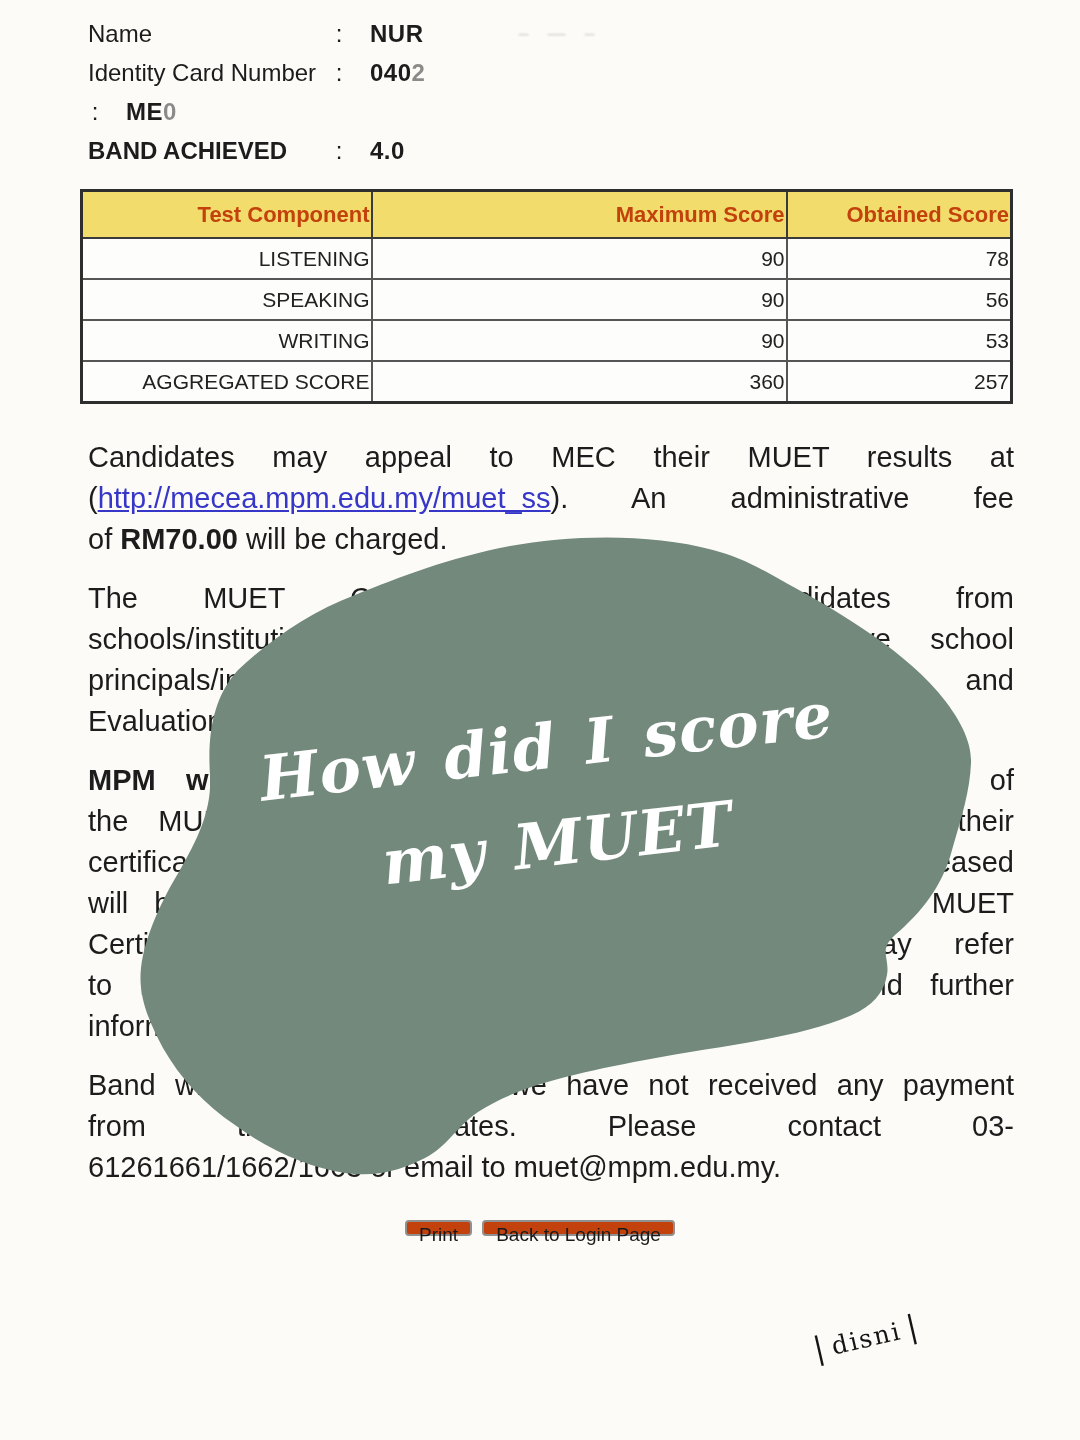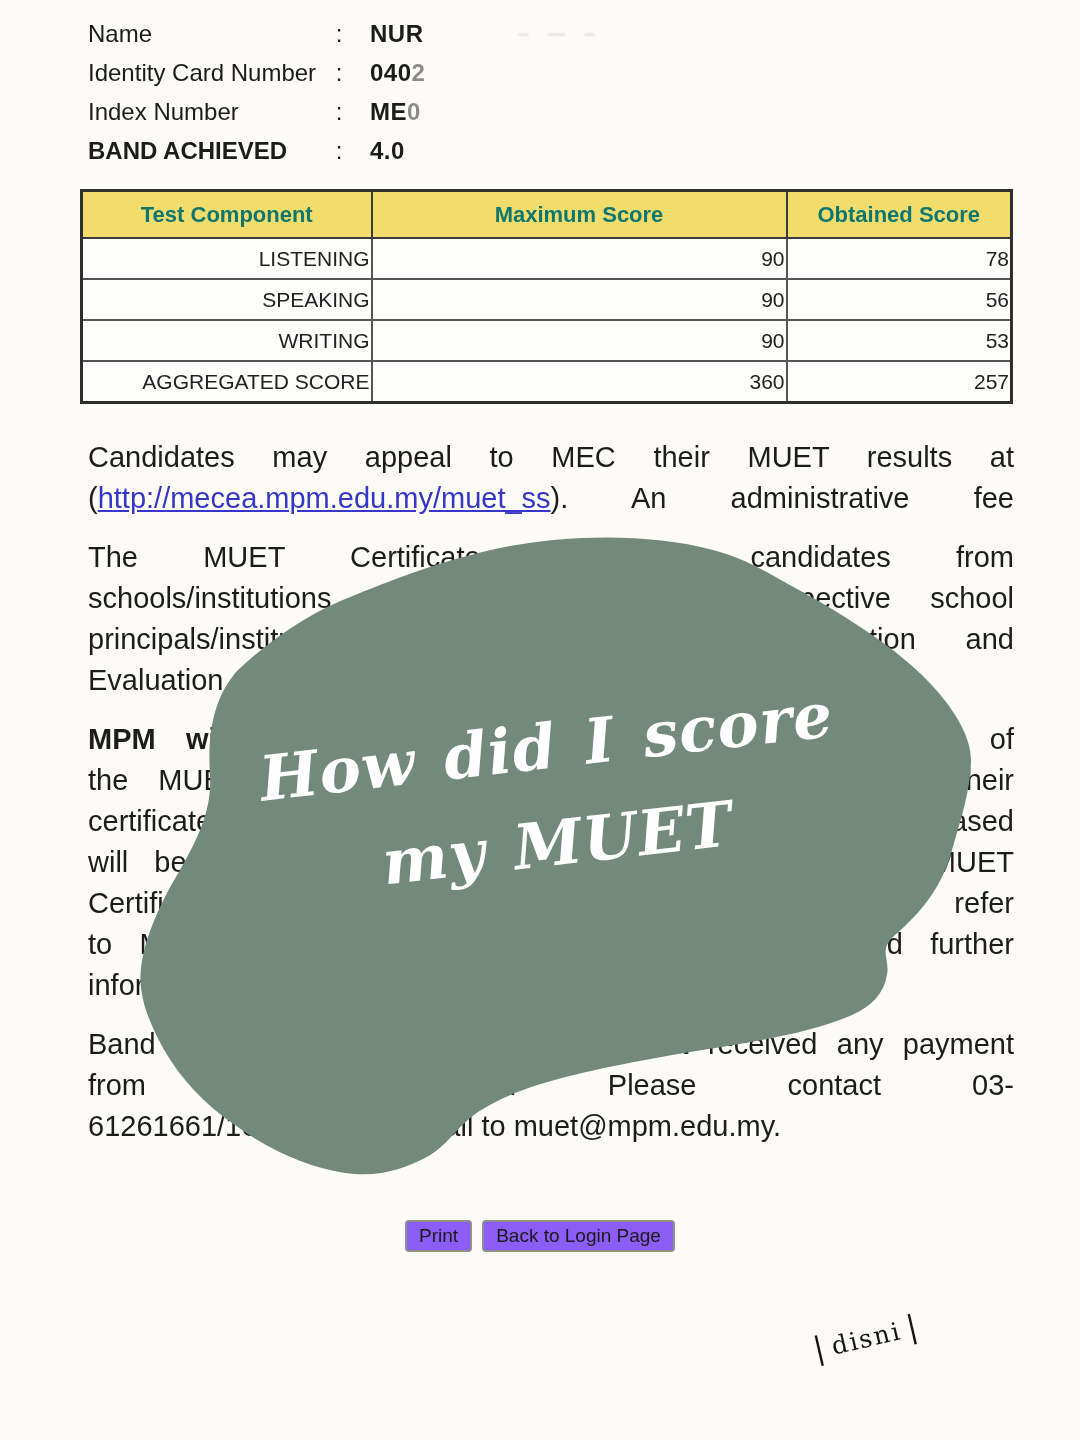--- a/index.html
+++ b/index.html
@@ -18,21 +18,21 @@
   .fade{opacity:.5;filter:blur(.7px);font-weight:bold;}
   .smudge{margin-left:95px;opacity:.22;filter:blur(1px);letter-spacing:7px;font-size:18px;}
   
   .score-table{
     position:absolute;left:80px;top:189px;width:930px;
     border-collapse:collapse;table-layout:fixed;
     border:3px solid #2e2e2e;font-size:21px;color:#222;
   }
   .score-table th{
     background:var(--yellow,#f2dc6b);height:43px;font-size:22px;font-weight:bold;
-    border:2px solid #3a3a3a;text-align:center;color:#0f766e;
+    border:2px solid #3a3a3a;text-align:right;color:#c2410c;
   }
   .score-table td{
     height:37px;border:2px solid #565656;text-align:right;background:#fdfdfb;
   }
   .score-table td.c1{text-align:right;padding-left:26px;}
   .score-table tr.agg td{font-weight:normal;}
   
   .paras{position:absolute;left:88px;top:437px;width:926px;font-size:29px;color:var(--ink,#1c1c1c);}
   .para{margin-bottom:18px;}
   .tline{height:41px;line-height:41px;overflow:hidden;}
@@ -44,22 +44,22 @@
   .blob-title{
     position:absolute;left:222px;top:698px;width:660px;z-index:6;
     transform:rotate(-6.5deg);text-align:center;color:#fff;
     font-family:"DejaVu Serif",serif;font-weight:bold;font-style:italic;
     font-size:62px;line-height:97px;letter-spacing:1px;word-spacing:6px;
   }
   
   .btnrow{position:absolute;left:0;top:1220px;width:1080px;display:flex;justify-content:center;gap:10px;z-index:2;}
   .btn{
     font-family:"Liberation Sans",sans-serif;font-size:19px;color:#1a1a1a;
-    background:#8b5cf6;border:2px solid #909090;border-radius:4px;
-    height:32px;padding:0 12px;line-height:26px;
+    background:#c2410c;border:2px solid #909090;border-radius:4px;
+    height:16px;padding:0 12px;line-height:26px;
   }
   
   .watermark{
     position:absolute;left:806px;top:1318px;z-index:7;
     transform:rotate(-13deg);font-family:"DejaVu Serif",serif;
     font-size:25px;color:#141414;letter-spacing:2px;white-space:nowrap;
   }
   .wm-bar{font-size:31px;font-weight:normal;position:relative;top:1px;padding:0 6px;}
 </style>
 </head>
@@ -74,21 +74,20 @@
       <span class="ivalue">NUR</span>
       <span class="smudge">– — –</span>
     </div>
     <div class="irow">
       <span class="ilabel">Identity Card Number</span>
       <span class="icolon">:</span>
       <span class="ivalue">040</span>
       <span class="fade">2</span>
     </div>
     <div class="irow">
-      <span class="ilabel">Index Number</span>
       <span class="icolon">:</span>
       <span class="ivalue">ME</span>
       <span class="fade">0</span>
     </div>
     <div class="irow">
       <span class="ilabel">BAND ACHIEVED</span>
       <span class="icolon">:</span>
       <span class="ivalue">4.0</span>
     </div>
   </div>
@@ -127,20 +126,21 @@
         <td>360</td>
         <td>257</td>
       </tr>
     </tbody>
   </table>
 
   <div class="paras">
     <div class="para">
         <div class="tline just"><span>Candidates may appeal to MEC their MUET results at</span></div>
         <div class="tline just"><span>(</span><span class="link">http://mecea.mpm.edu.my/muet_ss</span><span>). An administrative fee</span></div>
+        <div class="tline"><span>of </span><span class="b">RM70.00</span><span> will be charged.</span></div>
       </div>
     <div class="para">
         <div class="tline just"><span>The MUET Certificate for the candidates from</span></div>
         <div class="tline just"><span>schools/institutions will be sent to the respective school</span></div>
         <div class="tline just"><span>principals/institutions by the Malaysian Examination and</span></div>
         <div class="tline"><span>Evaluation Council (MPM).</span></div>
       </div>
     <div class="para">
         <div class="tline just"><span class="b">MPM will</span><span> not be responsible for any loss or damage of</span></div>
         <div class="tline just"><span>the MUET certificates if the candidates fail to collect their</span></div>

